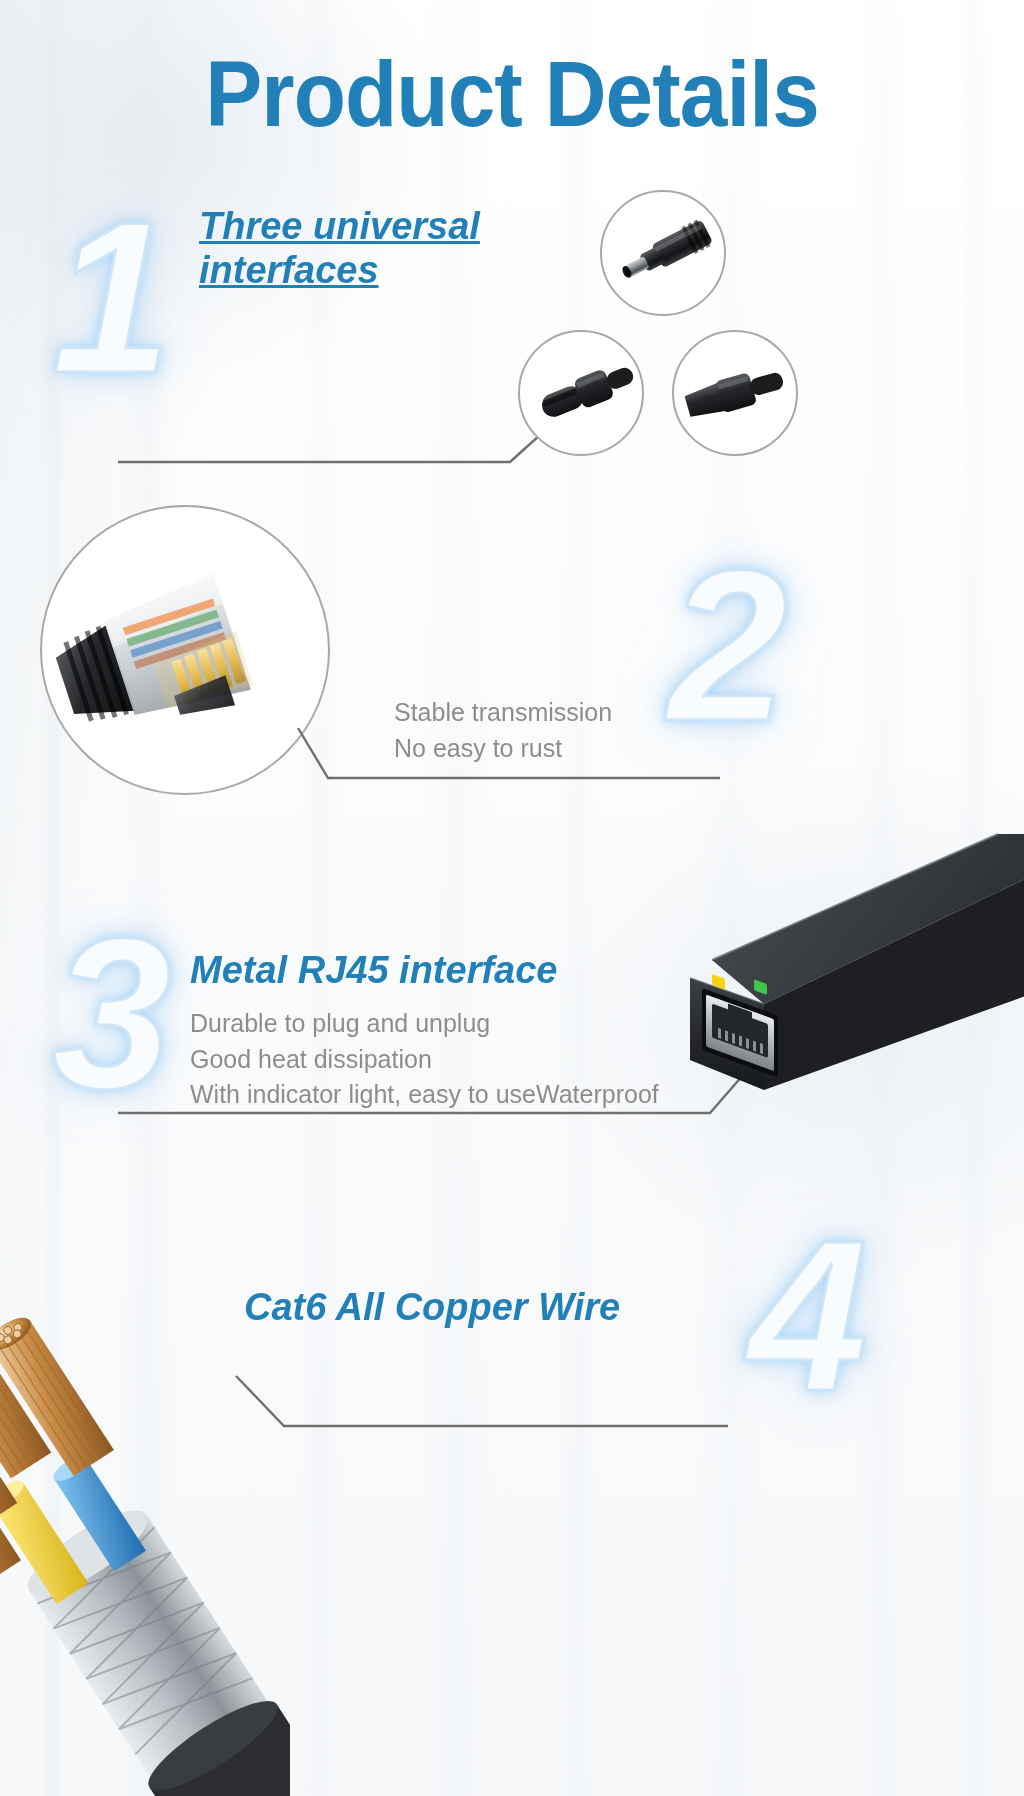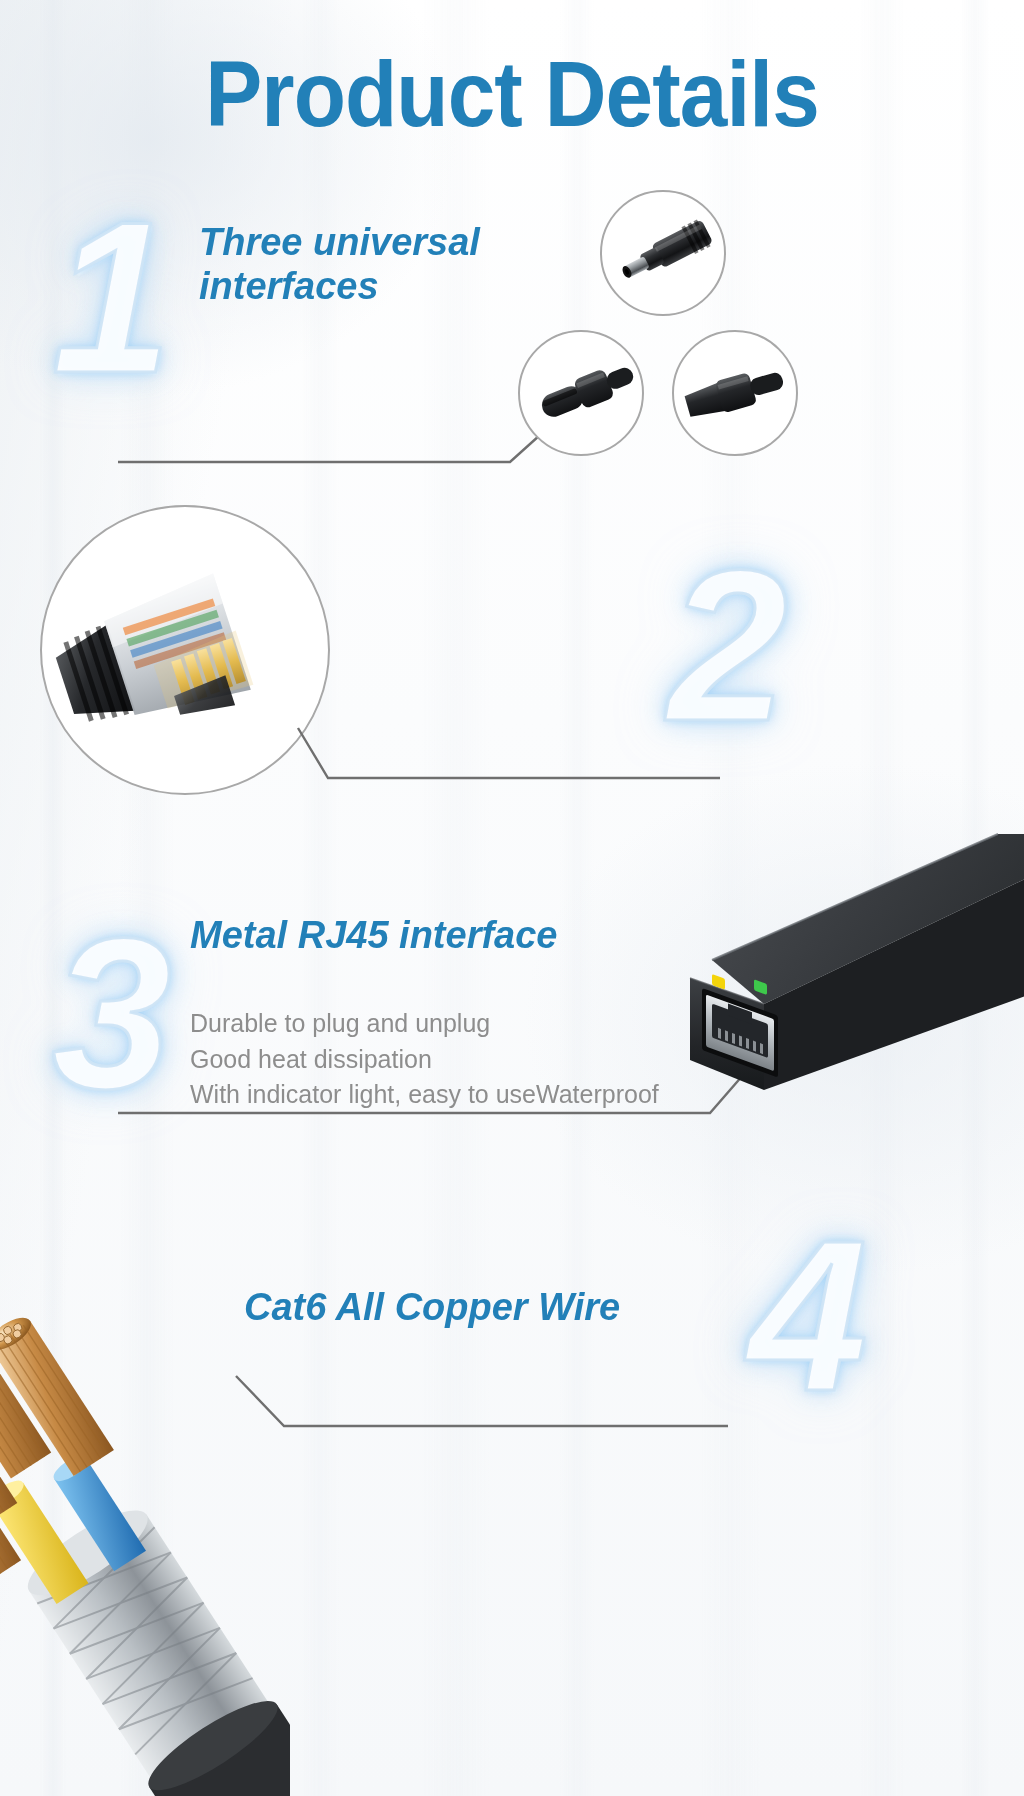--- a/index.html
+++ b/index.html
@@ -115,21 +115,21 @@
     <i style="left:860px; width:44px;  opacity:.28;"></i>
     <i style="left:960px; width:30px;  opacity:.35;"></i>
   </div>
   <div class="bg-soft" style="left:-160px; top:-120px; width:620px; height:520px;"></div>
   <div class="bg-soft" style="left:520px; top:760px; width:680px; height:520px; opacity:.7;"></div>
 
   <div class="title">Product Details</div>
 
   <div class="bignum" style="left:52px; top:212px; font-size:215px;">1</div>
 
-  <div class="h-blue" style="left:199px; top:220px; width:380px;">Three universal
+  <div class="h-blue" style="left:199px; top:204px; width:380px;text-decoration:underline;">Three universal
 interfaces</div>
 
 
   <svg class="leader" style="left:110px; top:420px; width:640px; height:50px;" viewBox="0 0 640 50">
     <path d="M8,42 L400,42 L440,6"></path>
   </svg>
 
   <div class="circ" style="left:600px; top:190px; width:126px; height:126px;">
     <svg class="art" viewBox="0 0 126 126">
       <defs>
@@ -246,28 +246,30 @@
           <rect x="184" y="148" width="10" height="46" fill="url(#gold)"></rect>
         </g>
         <path d="M110,150 L200,142 L200,200 L110,196 Z" fill="#e9c978" opacity=".25"></path>
 
         <path d="M120,186 L176,182 L176,214 L120,206 Z" fill="url(#rjbody)" opacity=".9"></path>
       </g>
     </svg>
   </div>
 
 
+  <div class="body-txt" style="left:394px; top:695px; width:420px;">Stable transmission
+No easy to rust</div>
 
   <svg class="leader" style="left:280px; top:720px; width:480px; height:70px;" viewBox="0 0 480 70">
     <path d="M18,8 L48,58 L440,58"></path>
   </svg>
 
   <div class="bignum" style="left:52px; top:928px; font-size:215px;">3</div>
 
-  <div class="h-blue" style="left:190px; top:913px; width:560px;">Metal RJ45 interface</div>
+  <div class="h-blue" style="left:190px; top:948px; width:560px;">Metal RJ45 interface</div>
 
   <div class="body-txt" style="left:190px; top:1006px; width:680px;">Durable to plug and unplug
 Good heat dissipation
 With indicator light, easy to useWaterproof</div>
 
   <svg class="leader" style="left:110px; top:1055px; width:680px; height:70px;" viewBox="0 0 680 70">
     <path d="M8,58 L600,58 L640,12"></path>
   </svg>
 
   <div class="injector" style="left:668px; top:828px; width:380px; height:280px;">

